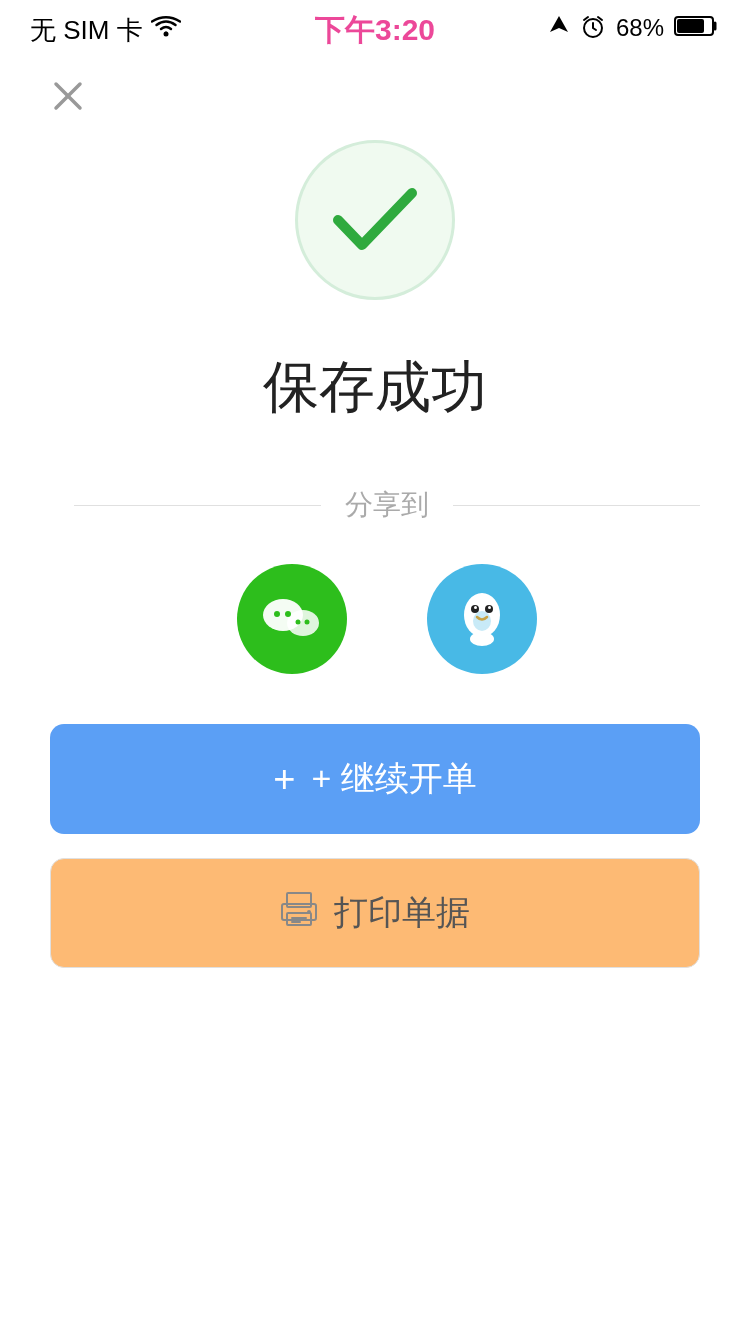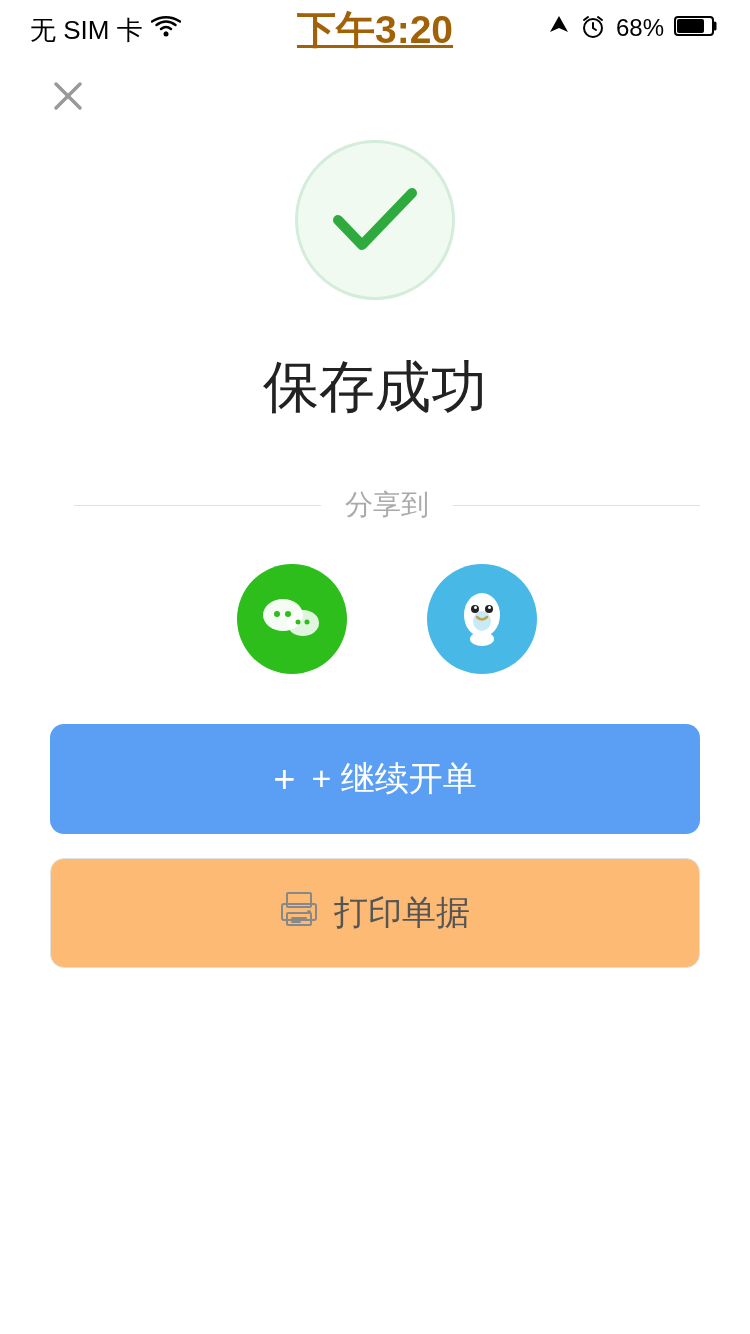--- a/index.html
+++ b/index.html
@@ -25,27 +25,26 @@
     }
     .status-left {
       display: flex;
       align-items: center;
       gap: 8px;
       font-size: 26px;
       color: #000;
       font-weight: 500;
     }
     .status-center {
-      font-size: 39px;
+      font-size: 30px;
       font-weight: 600;
-      color: #a16207;
+      color: #ec4899;
       position: absolute;
       left: 50%;
       transform: translateX(-50%);
-      text-decoration: underline;
     }
     .status-right {
       display: flex;
       align-items: flex-start;
       gap: 10px;
       font-size: 24px;
       color: #000;
     }
     .battery-svg { width: 46px; height: 24px; }
 

